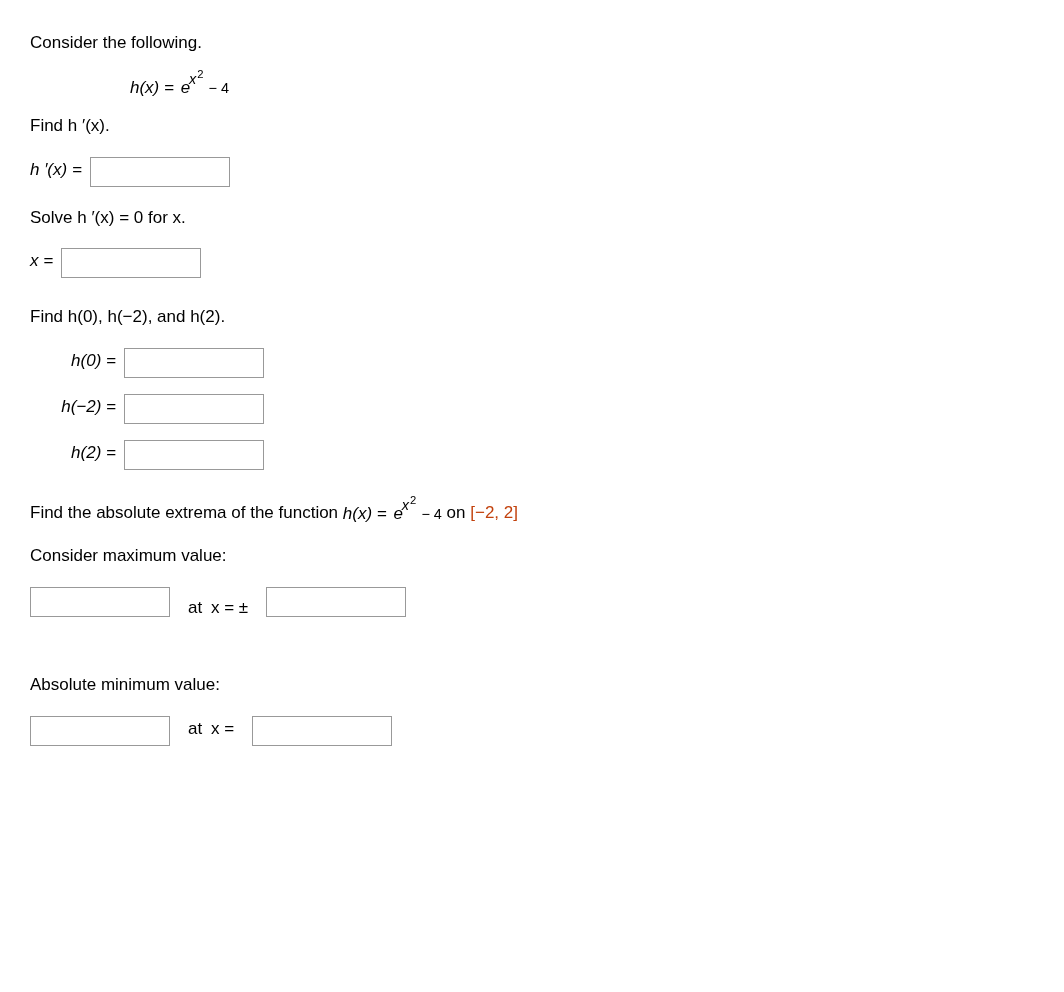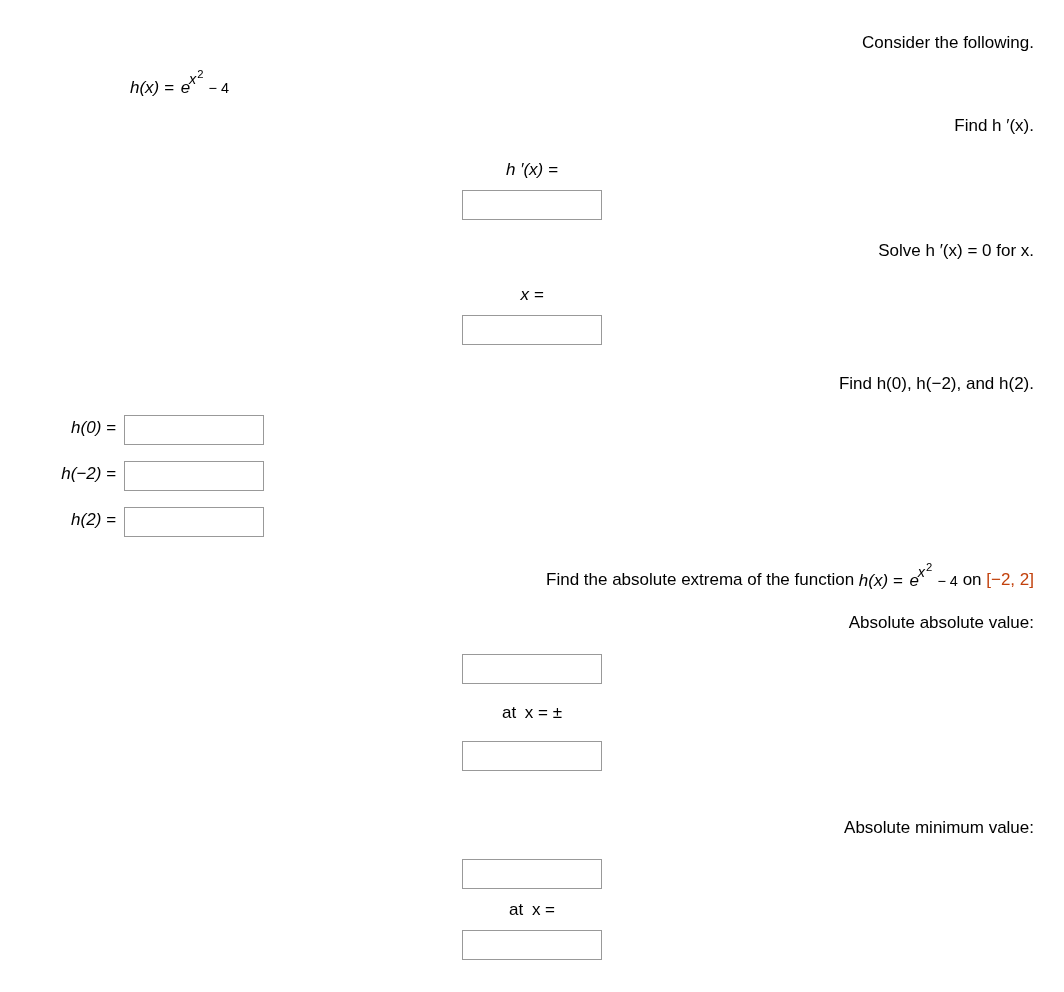--- a/index.html
+++ b/index.html
@@ -6,37 +6,34 @@
     font-family: Verdana, Geneva, sans-serif;
     font-size: 17px;
     color: #000;
     margin: 0;
     padding: 30px;
     background: #fff;
     line-height: 1.5;
   }
   .section {
     margin-bottom: 18px;
-    text-align: right;
   }
   .input-box {
     border: 1px solid #999;
     background: #fff;
     height: 30px;
     width: 140px;
     display: inline-block;
     vertical-align: middle;
     box-sizing: border-box;
   }
   .equation-row {
     display: flex;
-    align-items: center;
     gap: 8px;
     margin: 18px 0;
-    flex-direction: column;
   }
   .indent {
     padding-left: 100px;
     margin: 14px 0;
   }
   .italic { font-style: italic; }
   .exp-group {
     position: relative;
     display: inline-block;
     margin-left: 2px;
@@ -133,21 +130,21 @@
     <span class="exp-group">
       <span class="exp-base">e</span>
       <span class="exp-exp"><span>x</span><span class="sq">2</span></span>
       <span class="exp-tail"> − 4</span>
     </span>
   </span>
   <span> on </span>
   <span class="interval-red">[−2, 2]</span>
 </div>
 
-<div class="section">Absolute absolute value:</div>
+<div class="section">Consider maximum value:</div>
 
 <div class="equation-row">
   <input class="input-box" style="">
   <span style="margin:8px 10px"><span style="margin-right:4px">at</span> <span>x = ±</span></span>
   <input class="input-box" style="">
 </div>
 
 <div class="section" style="margin-top:44px">Absolute minimum value:</div>
 
 <div class="equation-row">

